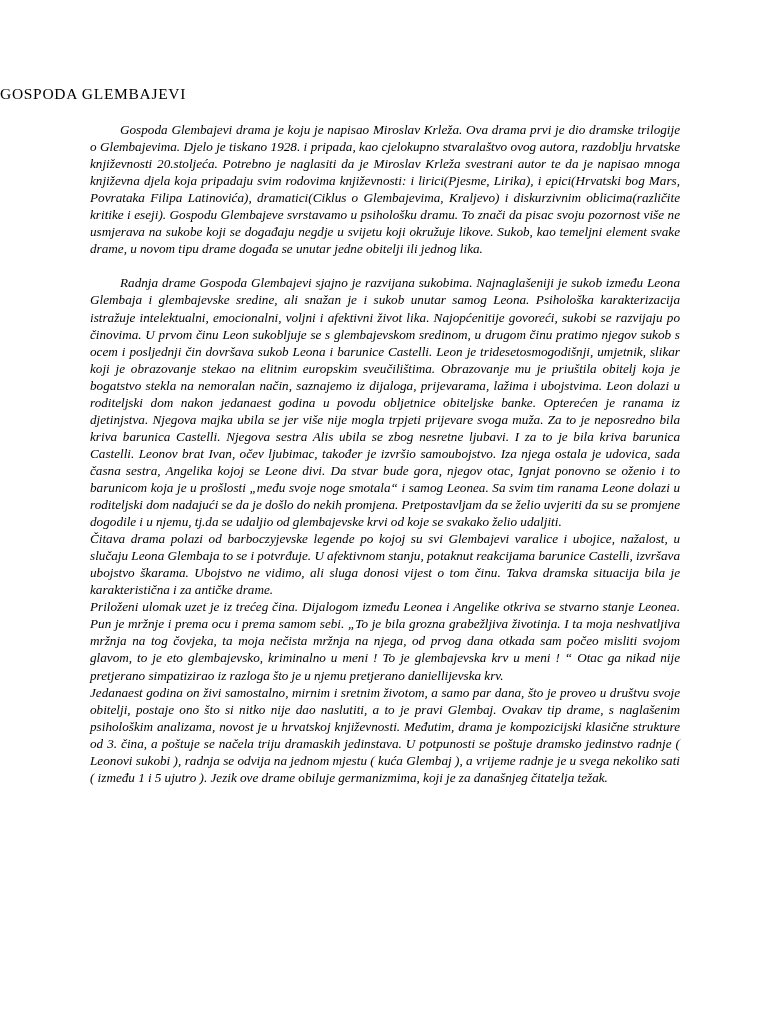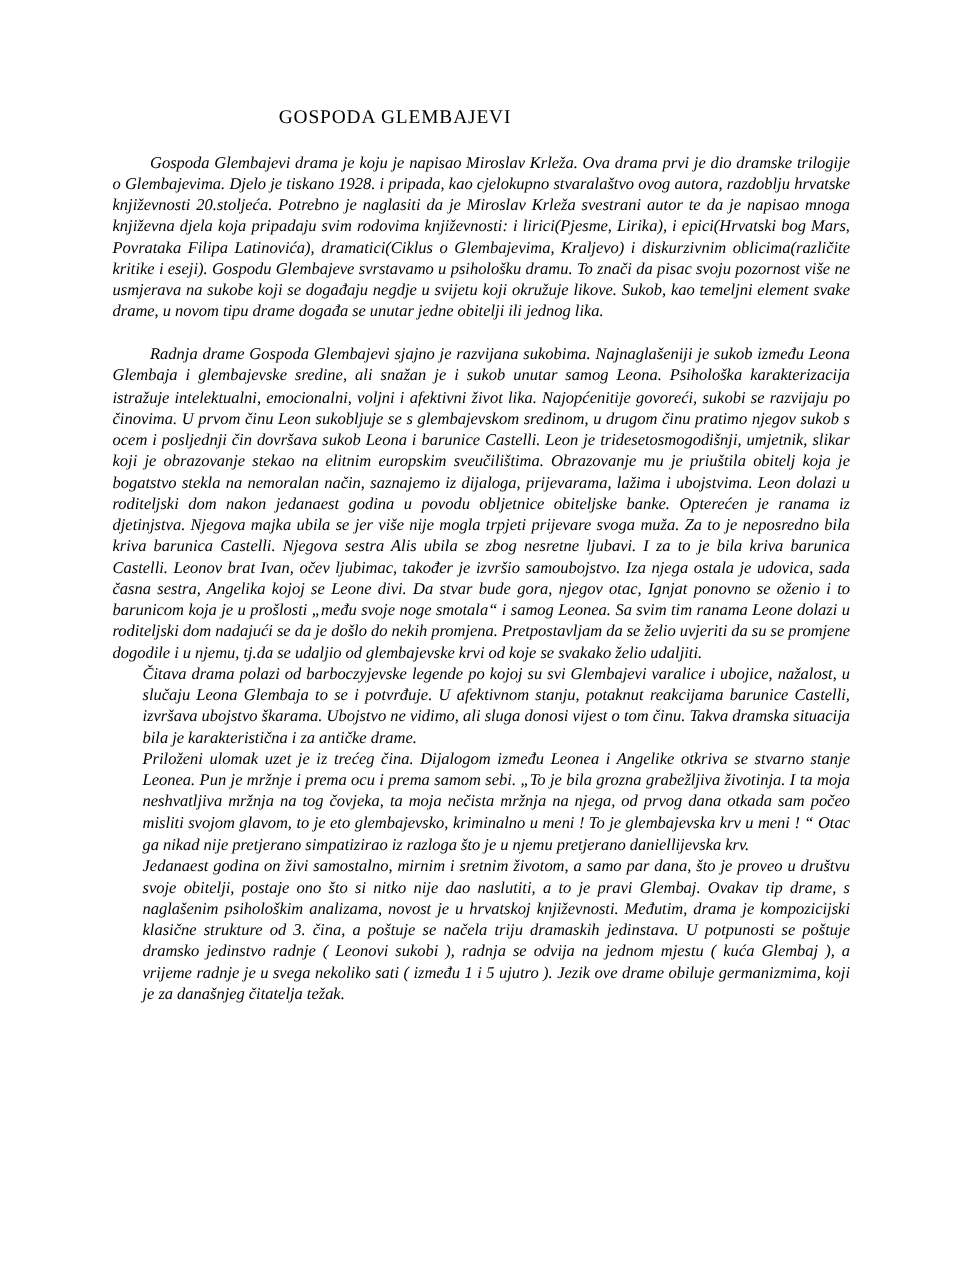--- a/index.html
+++ b/index.html
@@ -19,21 +19,20 @@
     width: 768px;
     height: 1024px;
     background: #ffffff;
     box-sizing: border-box;
   }
   .doc-title {
     position: absolute;
     left: 0;
     top: 84px;
     width: 632px;
-    text-align: center;
     font-size: 15.5px;
     line-height: 19px;
     letter-spacing: 0.7px;
     font-weight: 400;
     white-space: nowrap;
   }
   .body-block {
     position: absolute;
     left: 90px;
     top: 121px;
@@ -47,21 +46,20 @@
     text-align: justify;
     text-justify: inter-word;
     word-spacing: -0.1px;
     hyphens: none;
   }
   p.indented {
     text-indent: 30px;
   }
   p.flush {
     text-indent: 0;
-    margin-left: 24px;
   }
   .para-gap {
     height: 17.05px;
   }
 </style>
 </head>
 <body>
 
 <div class="page">
 

